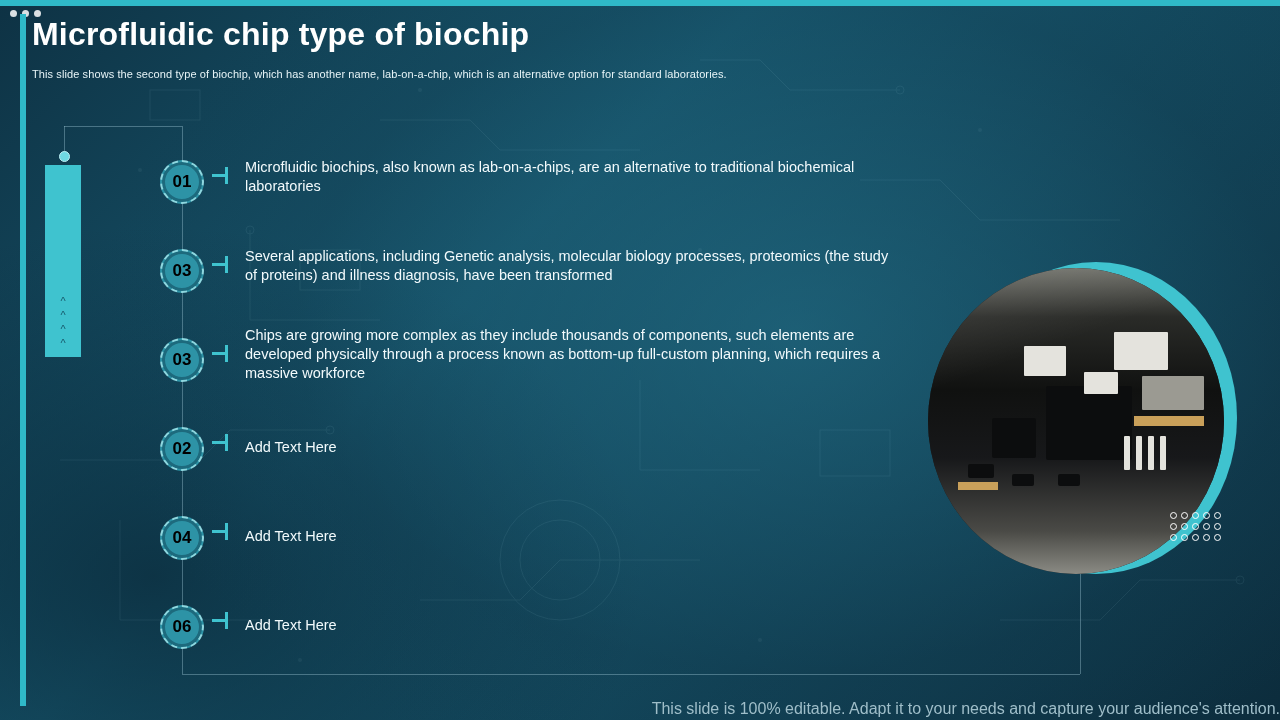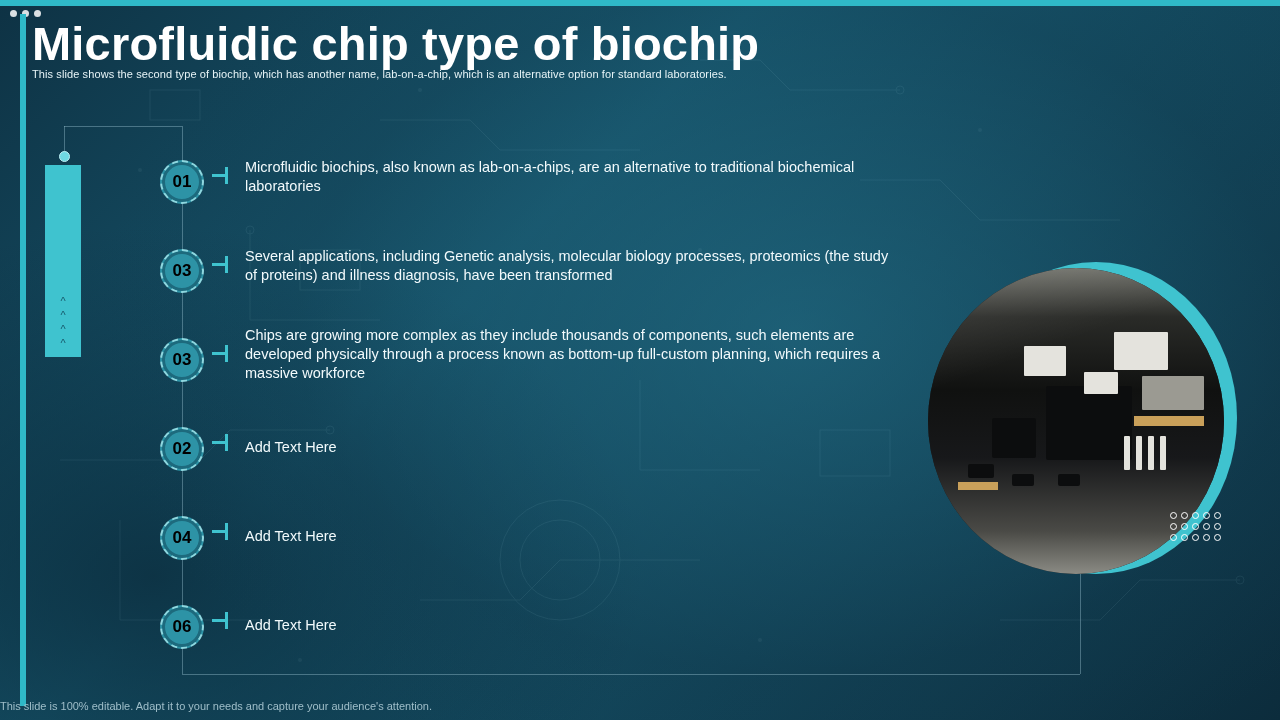--- a/index.html
+++ b/index.html
@@ -51,21 +51,21 @@
   }
   .left-accent {
     position: absolute;
     left: 20px; top: 14px;
     width: 6px; height: 692px;
     background: #2fb9c8;
   }
   .title {
     position: absolute;
     left: 32px; top: 16px;
-    font-size: 47px;
+    font-size: 32px;
     font-weight: bold;
     color: #ffffff;
     letter-spacing: 0.2px;
     white-space: nowrap;
   }
   .subtitle {
     position: absolute;
     left: 32px; top: 68px;
     font-size: 11px;
     color: #e7f4f7;
@@ -206,23 +206,23 @@
     display: block;
     width: 7px; height: 7px;
     border-radius: 50%;
     border: 1px solid #ffffff;
     box-sizing: border-box;
   }
   .footer-note {
     position: absolute;
     left: 0; top: 700px;
     width: 1280px;
-    text-align: left;
+    text-align: right;
     color: #9fbec9;
-    font-size: 11px;
+    font-size: 16px;
   }
   .page-num {
     position: absolute;
     right: 12px; top: 736px;
     color: #b9d2da;
     font-size: 9px;
   }
 </style>
 </head>
 <body>

